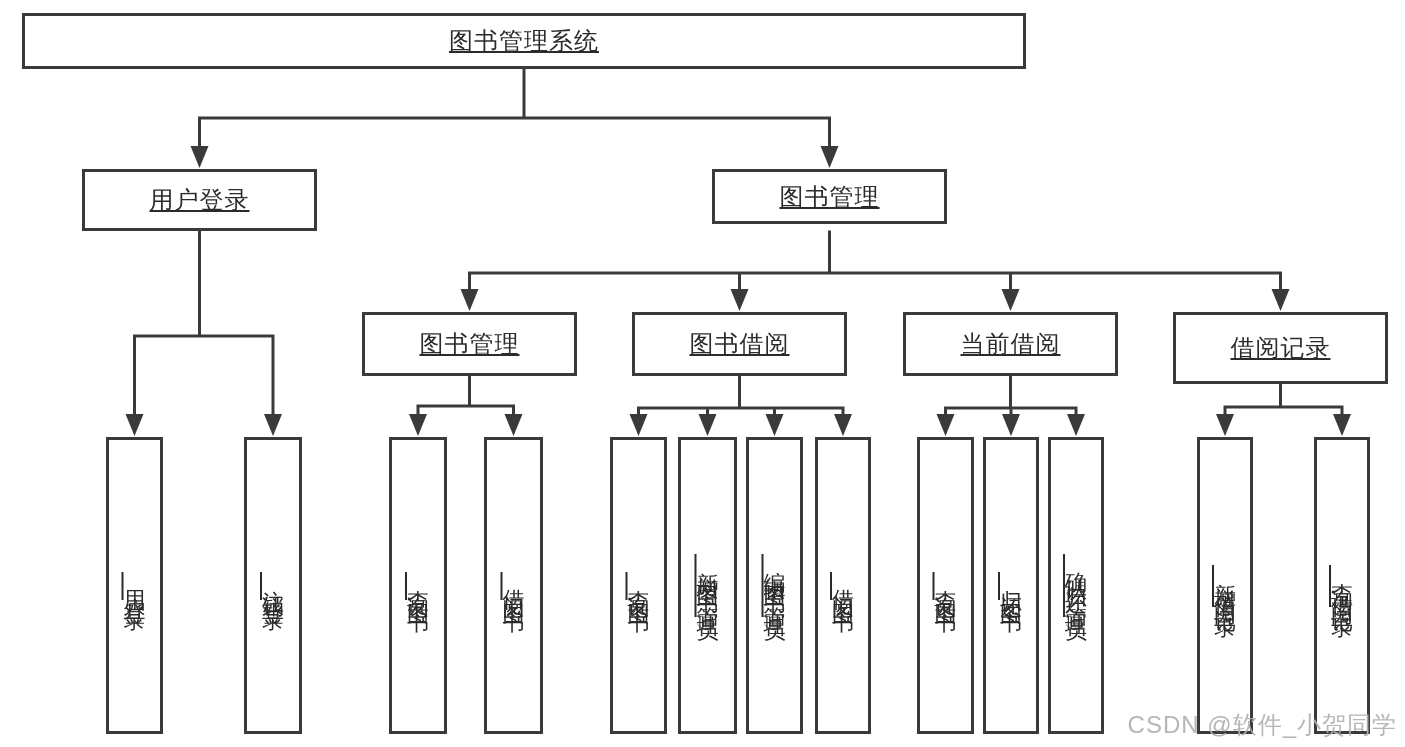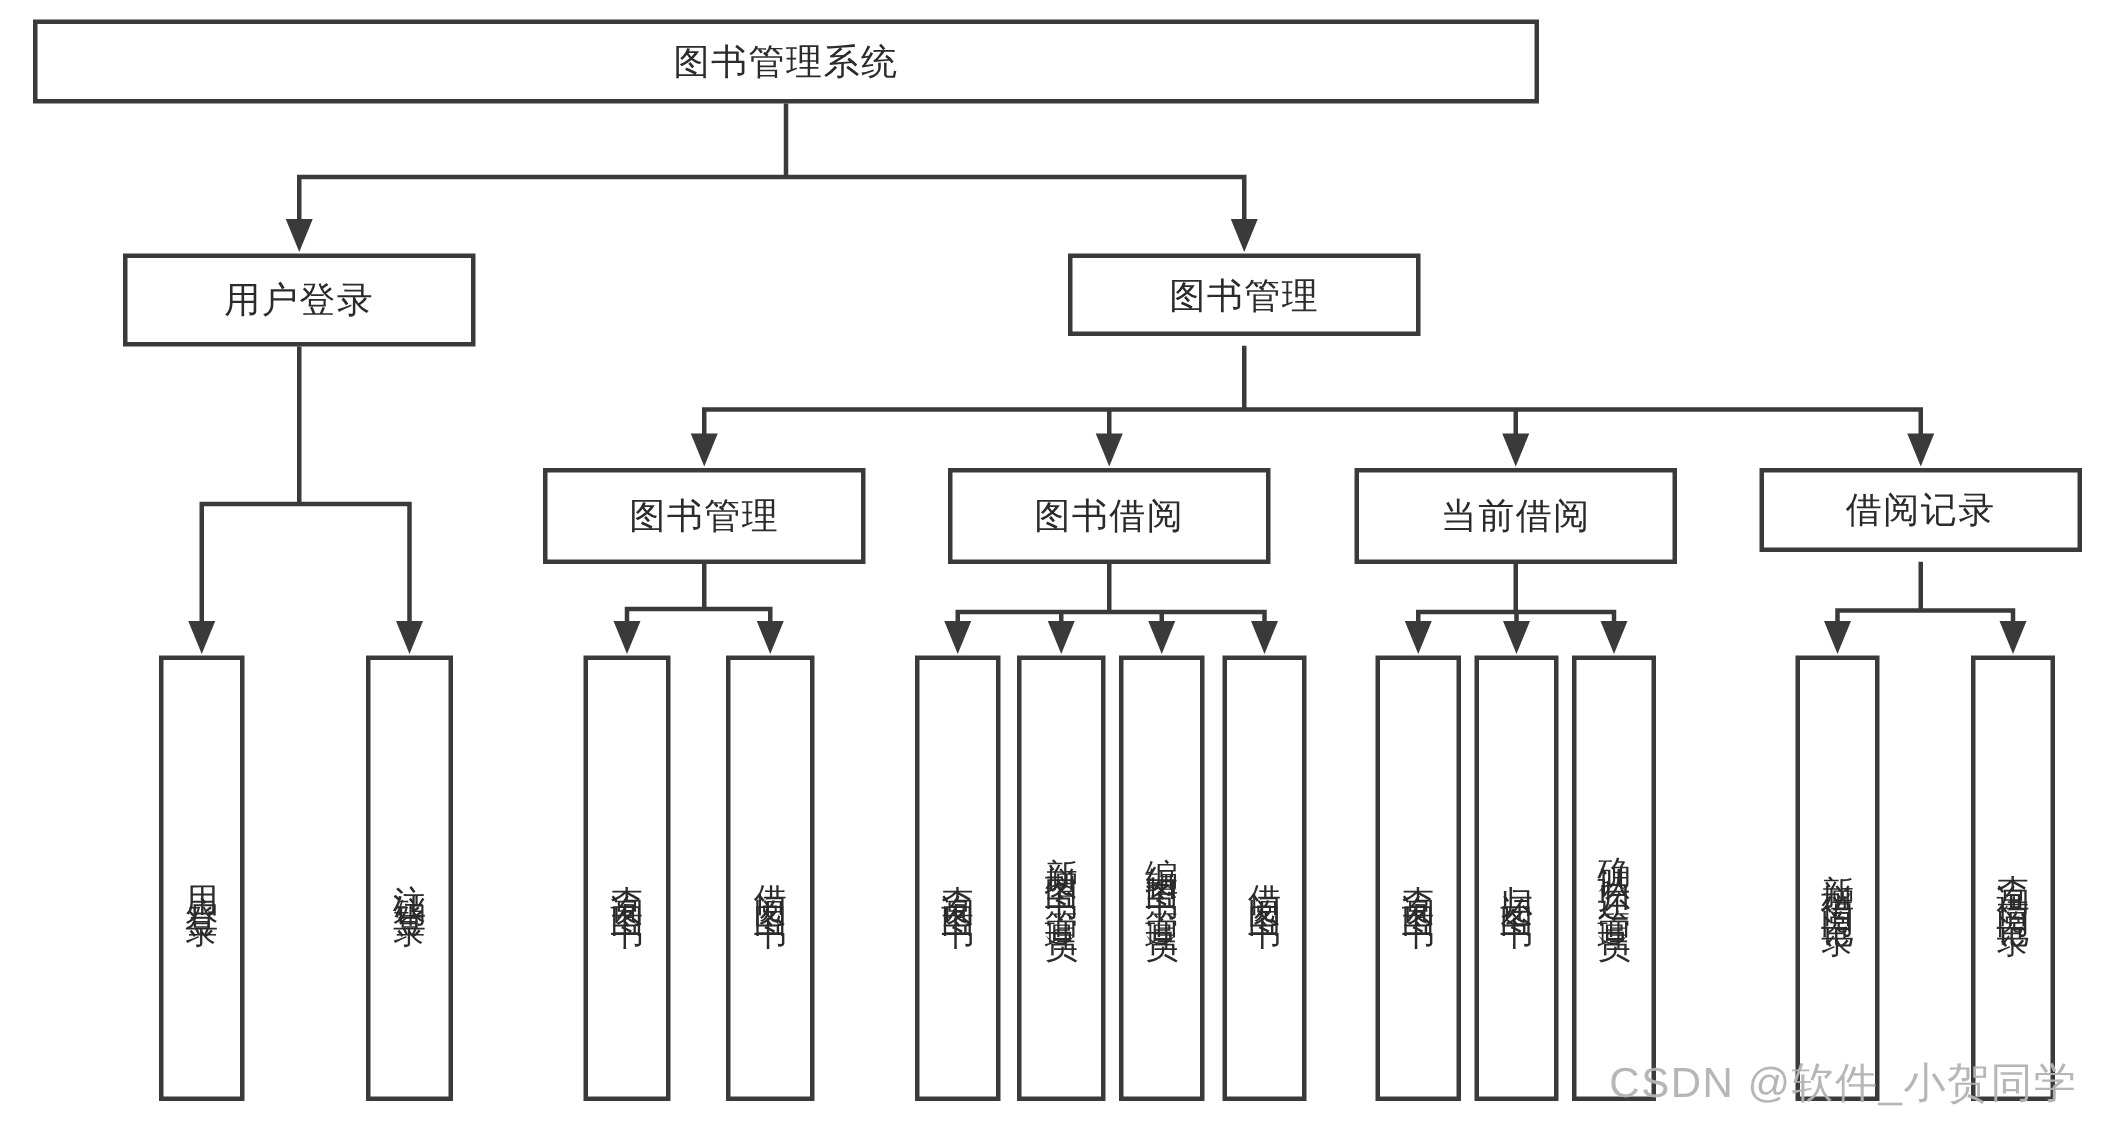--- a/index.html
+++ b/index.html
@@ -14,35 +14,36 @@
   .box{
     position:absolute;
     box-sizing:border-box;
     border:3px solid #3a3a3a;
     background:#ffffff;
     display:flex;
     align-items:center;
     justify-content:center;
     color:#2b2b2b;
     z-index:1;
+    text-decoration:underline;
   }
   .h{font-size:24px;letter-spacing:1px;}
   .v{
     writing-mode:vertical-rl;
     text-orientation:mixed;
     font-size:22px;
     letter-spacing:7px;
     line-height:1;
   }
   .watermark{
     position:absolute;
-    right:20px;
+    right:8px;
     bottom:6px;
     z-index:2;
-    font-size:28px;
+    font-size:24px;
     color:rgba(178,178,178,0.95);
     letter-spacing:1px;
     white-space:nowrap;
   }
 </style>
 </head>
 <body>
 
 <div class="canvas">
 
@@ -90,21 +91,21 @@
   </svg>
 
   <div class="box h" style="left:22px;top:13px;width:1004px;height:56px">图书管理系统</div>
 
   <div class="box h" style="left:82px;top:169px;width:235px;height:62px">用户登录</div>
   <div class="box h" style="left:712px;top:169px;width:235px;height:55px">图书管理</div>
 
   <div class="box h" style="left:362px;top:312px;width:215px;height:64px">图书管理</div>
   <div class="box h" style="left:632px;top:312px;width:215px;height:64px">图书借阅</div>
   <div class="box h" style="left:903px;top:312px;width:215px;height:64px">当前借阅</div>
-  <div class="box h" style="left:1173px;top:312px;width:215px;height:56px">借阅记录</div>
+  <div class="box h" style="left:1173px;top:312px;width:215px;height:72px">借阅记录</div>
 
   <div class="box v" style="left:106px;top:437px;width:57px;height:297px">用户登录</div>
   <div class="box v" style="left:244px;top:437px;width:58px;height:297px">注销登录</div>
 
   <div class="box v" style="left:389px;top:437px;width:58px;height:297px">查询图书</div>
   <div class="box v" style="left:484px;top:437px;width:59px;height:297px">借阅图书</div>
 
   <div class="box v" style="left:610px;top:437px;width:57px;height:297px">查询图书</div>
   <div class="box v" style="left:678px;top:437px;width:59px;height:297px">新增图书（管理员）</div>
   <div class="box v" style="left:746px;top:437px;width:57px;height:297px">编辑图书（管理员）</div>

